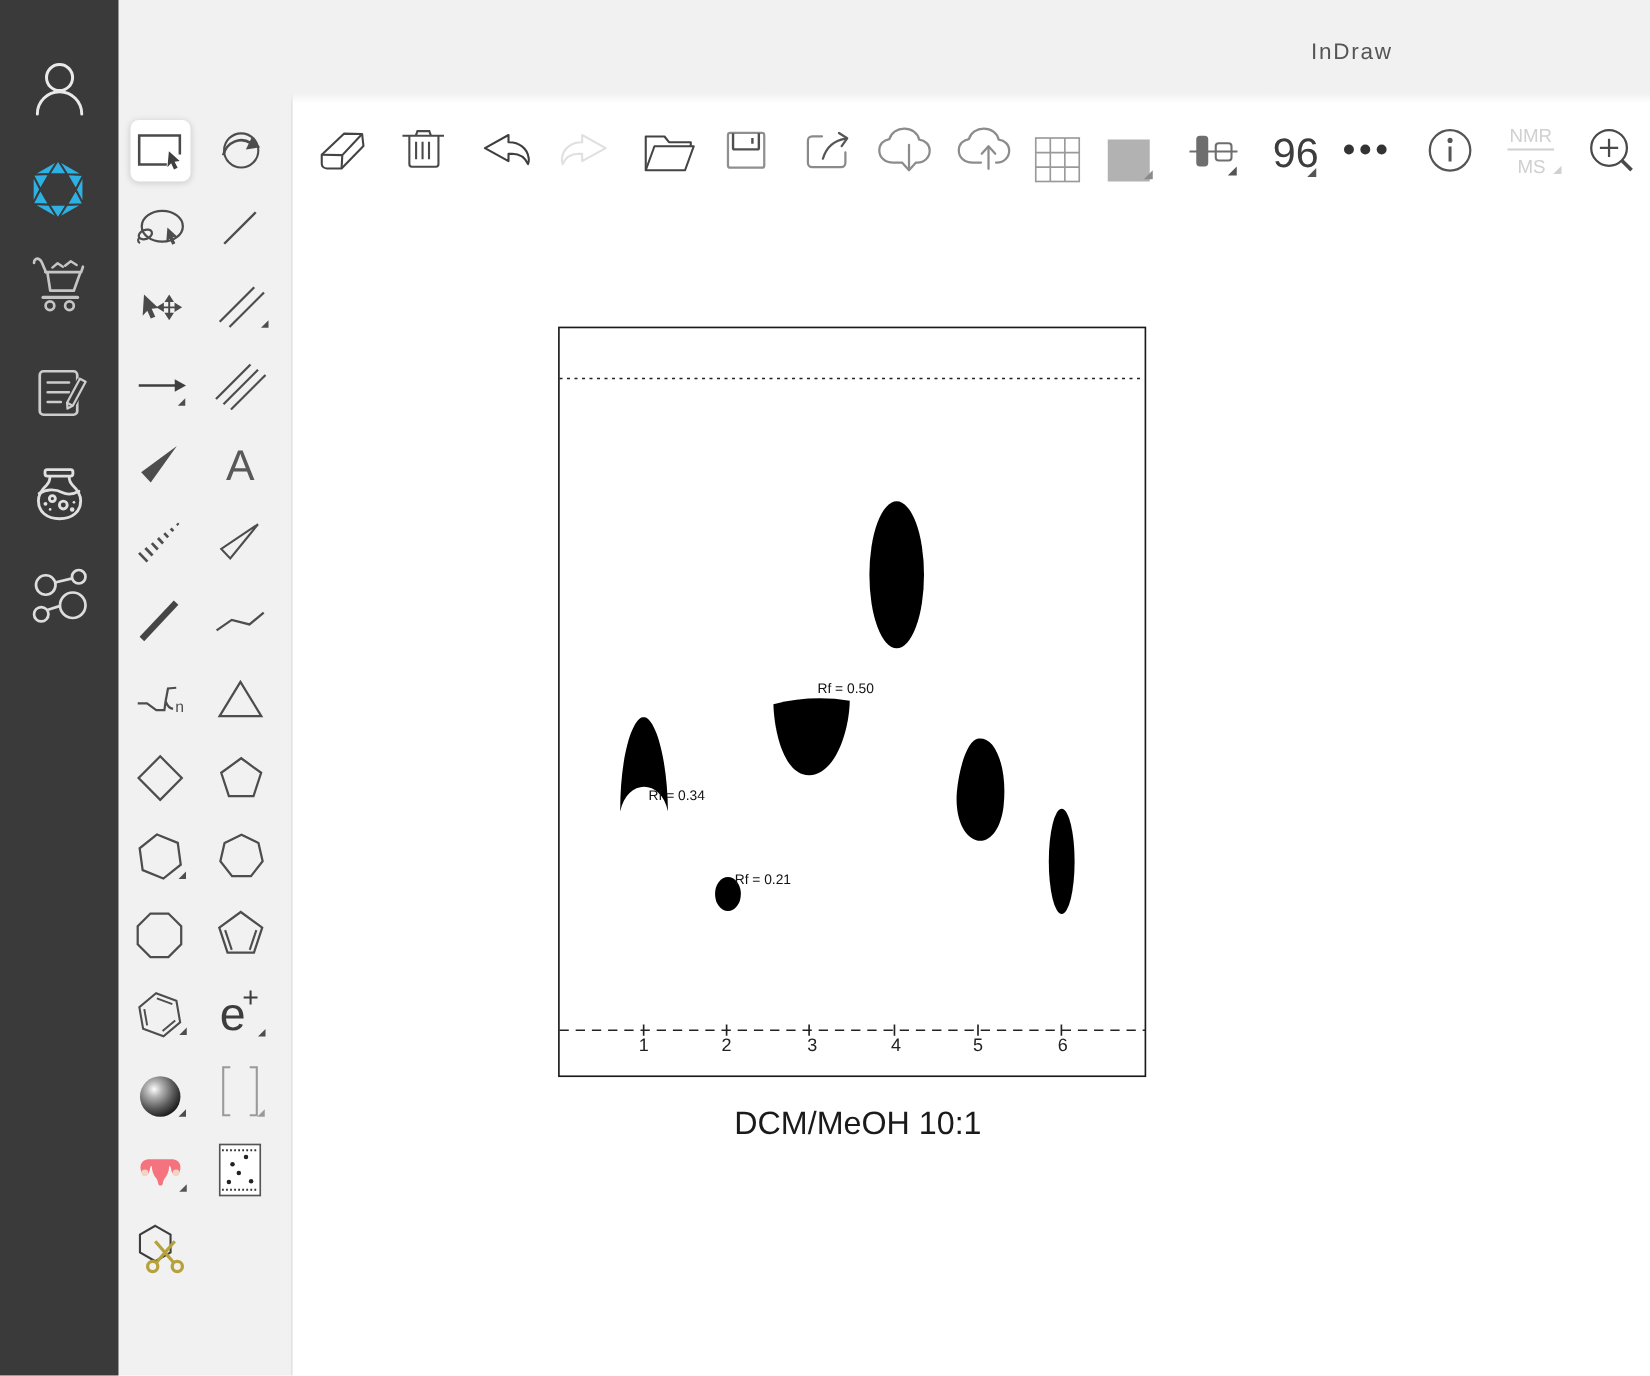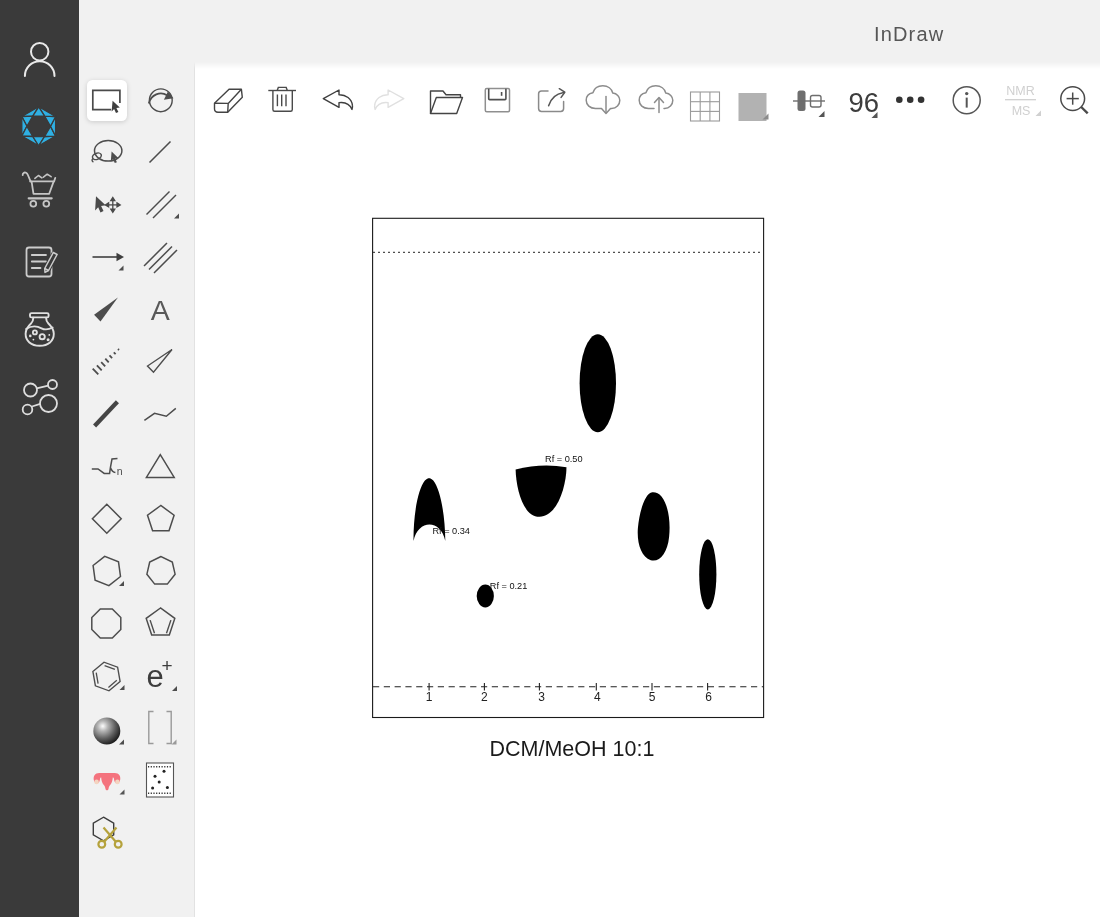--- a/index.html
+++ b/index.html
@@ -2,21 +2,21 @@
 <html><head>
 <meta charset="utf-8">
 <style>
 html,body{margin:0;padding:0;width:1100px;height:917px;overflow:hidden;background:#fff;font-family:"Liberation Sans",sans-serif;}
 .abs{position:absolute;}
 #topstrip{left:79px;top:0;width:1021px;height:62px;background:#f1f1f1;}
 #topfade{left:194px;top:62px;width:906px;height:7px;background:linear-gradient(#f1f1f1,rgba(241,241,241,0));}
 #palette{left:79px;top:0;width:115px;height:917px;background:#f1f1f1;border-right:1px solid #e2e2e2;}
 #sidebar{left:0;top:0;width:79px;height:917px;background:#3a3a3a;}
 #selbox{left:87px;top:80px;width:40px;height:41px;background:#fff;border-radius:5.5px;box-shadow:0 1px 5px rgba(0,0,0,0.16);}
-#title{left:874px;top:24.5px;font-size:20px;line-height:19px;color:#565656;letter-spacing:1.15px;}
+#title{left:874px;top:24.5px;font-size:15px;line-height:19px;color:#565656;letter-spacing:1.15px;}
 svg{display:block;position:absolute;}
 </style>
 </head>
 <body>
 <div class="abs" id="palette"></div>
 <div class="abs" id="topstrip"></div>
 <div class="abs" id="topfade"></div>
 <div class="abs" id="sidebar"></div>
 <div class="abs" id="selbox"></div>
 <div class="abs" id="title">InDraw</div>

